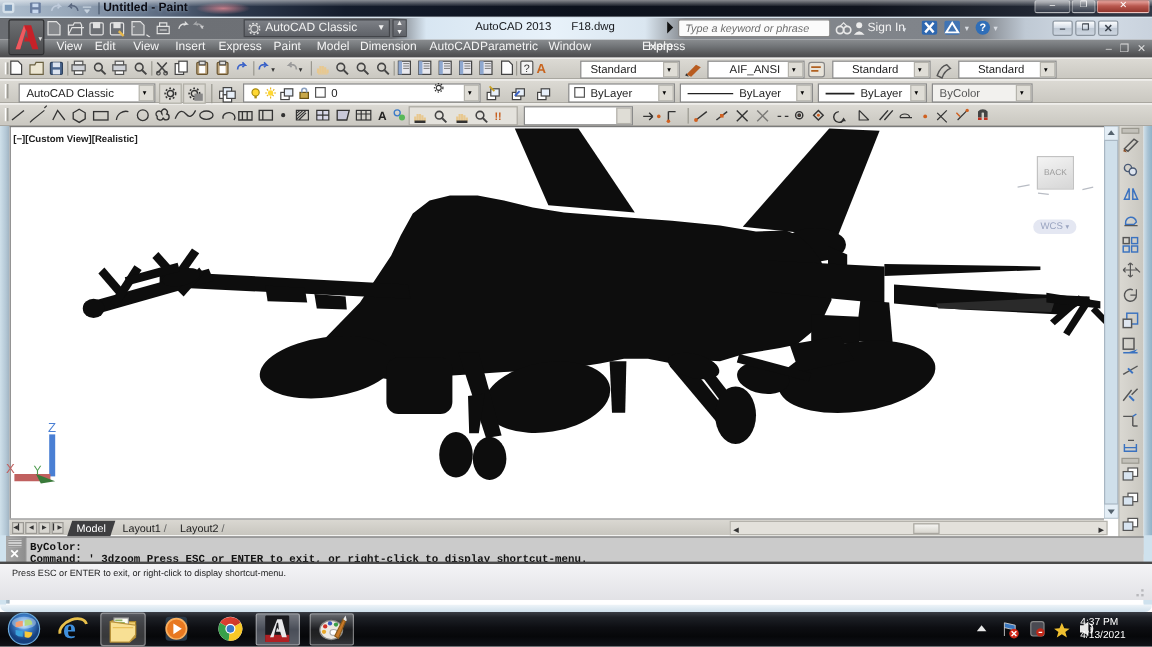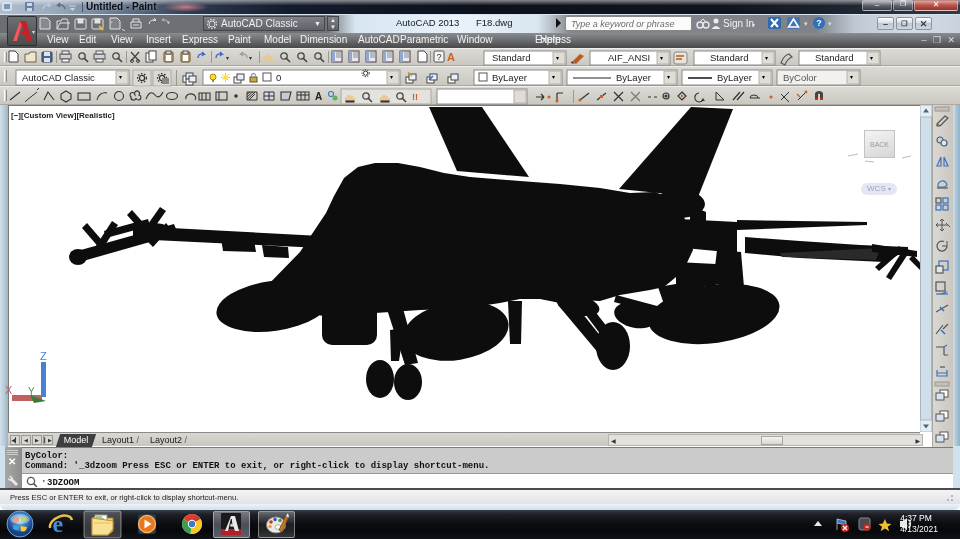--- a/index.html
+++ b/index.html
@@ -71,21 +71,21 @@
   #hthumb { position:absolute; left:152px; top:1px; width:22px; height:9px; background:linear-gradient(180deg,#f5f4f1,#d8d6cf); border:1px solid #a9a7a0;}
 
   
   #cmdhist { left:5px; top:447px; width:948px; height:26px; background:#cbcbcb; border-top:1px solid #7a7a7a; font-family:"Liberation Mono",monospace; font-size:9px; font-weight:bold; color:#111; }
   #cmdstrip { left:5px; top:447px; width:17px; height:41px; background:linear-gradient(90deg,#a8a8a8,#8e8e8e); border-right:1px solid #8a8a8a;}
   #cmdinput { left:22px; top:473px; width:931px; height:15px; background:#fff; border-top:1px solid #999; font-family:"Liberation Mono",monospace; font-size:9px; font-weight:bold; color:#111; }
   #cmdedge { left:0; top:446px; width:5px; height:58px; background:#cfe2ee; }
   #cmdedge2 { left:953px; top:446px; width:7px; height:58px; background:#cfe2ee; }
 
   
-  #statusbar { left:0; top:488px; width:960px; height:16px; background:linear-gradient(180deg,#f4f4f6,#e2e2e6); border-top:2px solid #4a4a4a; font-size:7.6px; color:#222;padding-left:16px; }
+  #statusbar { left:0; top:468px; width:960px; height:32px; background:linear-gradient(180deg,#f4f4f6,#e2e2e6); border-top:2px solid #4a4a4a; font-size:7.6px; color:#222;padding-left:16px; }
 
   
   #winbottom { left:0; top:504px; width:960px; height:6px; background:linear-gradient(180deg,#eef4f8,#cfe0ec); border-radius:0 0 8px 8px; }
 
   
   #taskbar { left:0; top:510px; width:960px; height:29px;
     background:linear-gradient(180deg,#3a3d45 0,#1d2026 15%,#0d0e12 45%,#060709 70%,#111319 100%); }
   .tkbox { position:absolute; top:1px; width:37px; height:27px; border:1px solid rgba(255,255,255,.4); border-radius:2px; background:linear-gradient(180deg,rgba(255,255,255,.3),rgba(255,255,255,.08) 50%,rgba(255,255,255,.16)); }
   #clock { position:absolute; right:22px; top:3px; color:#fff; font-size:8.5px; line-height:11px;}
 </style>

